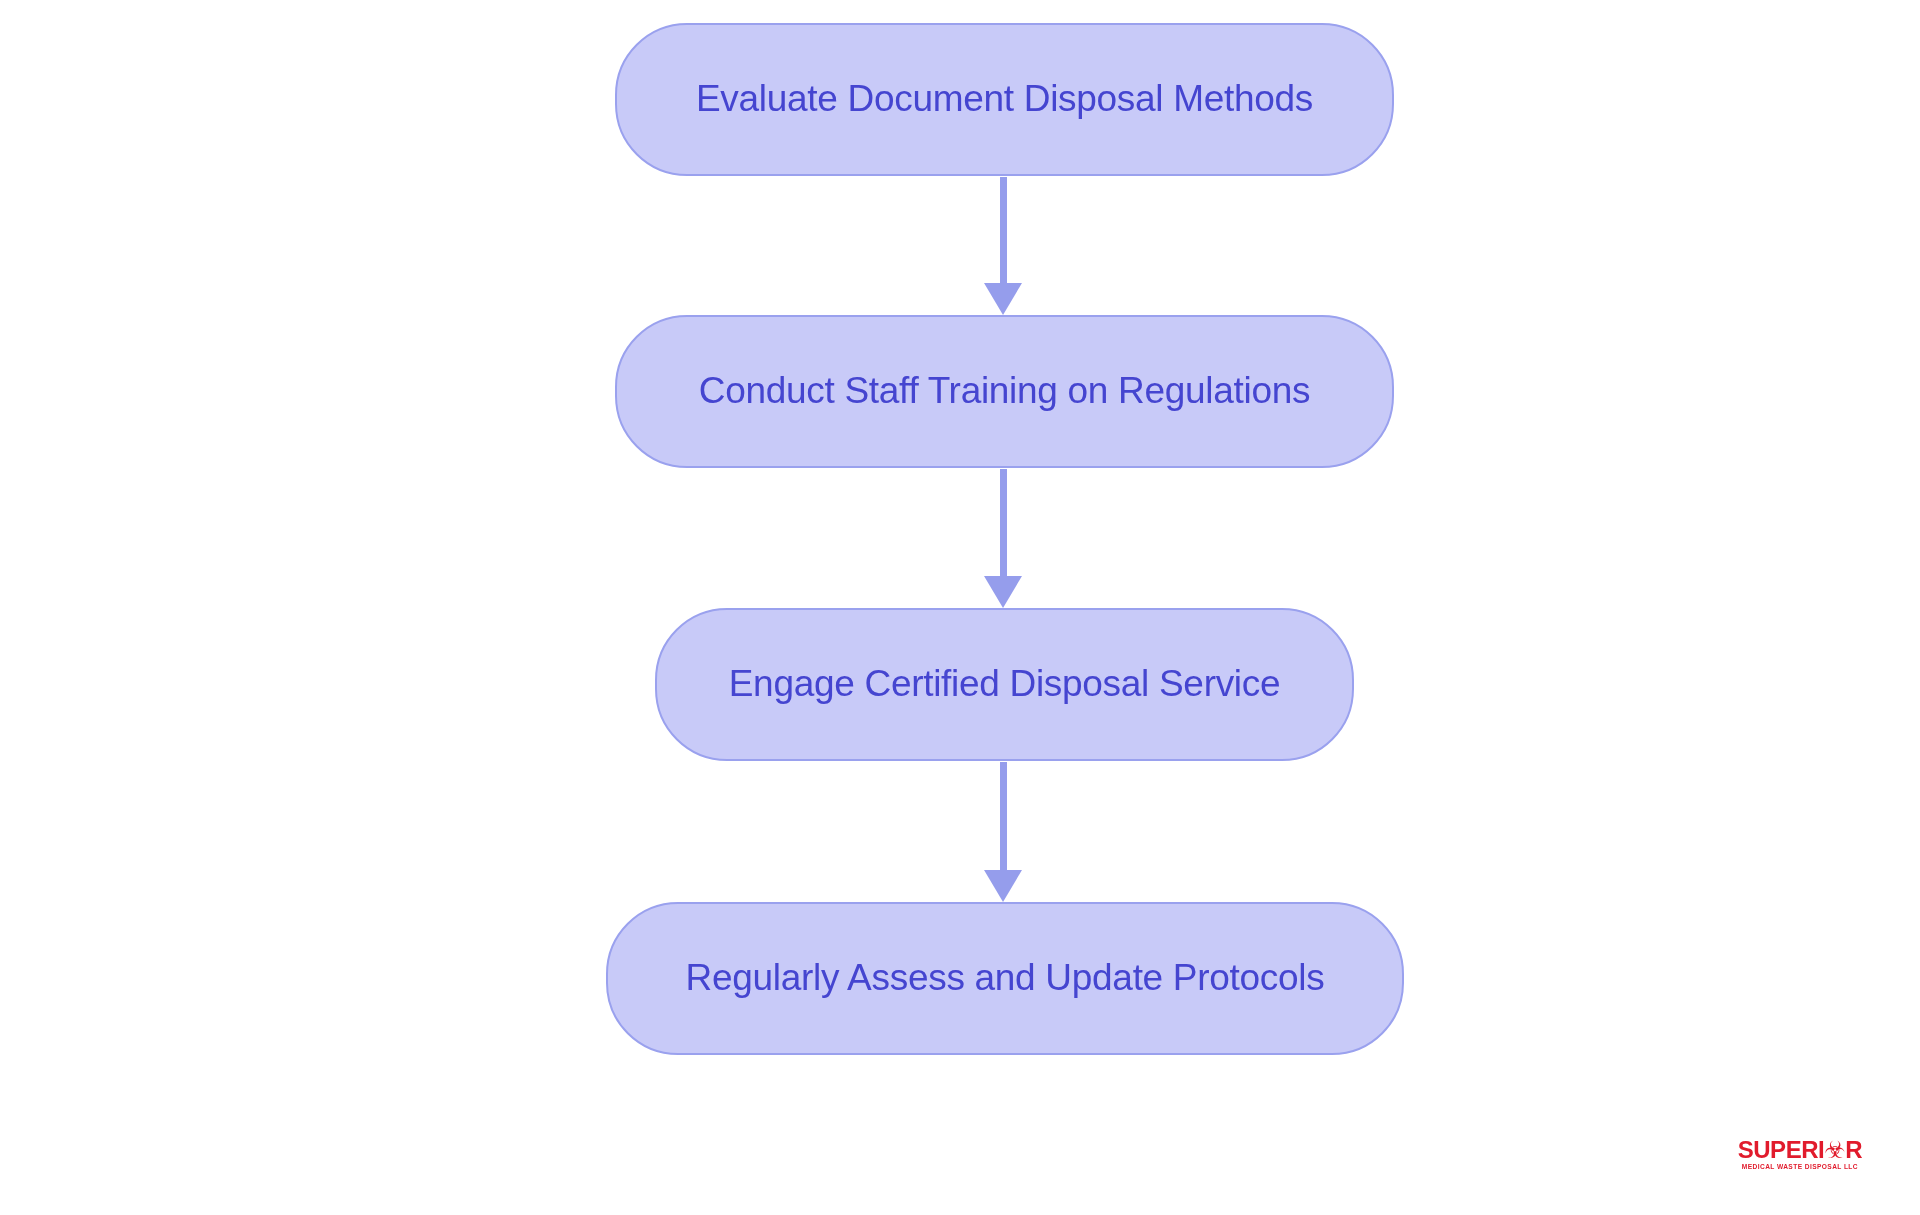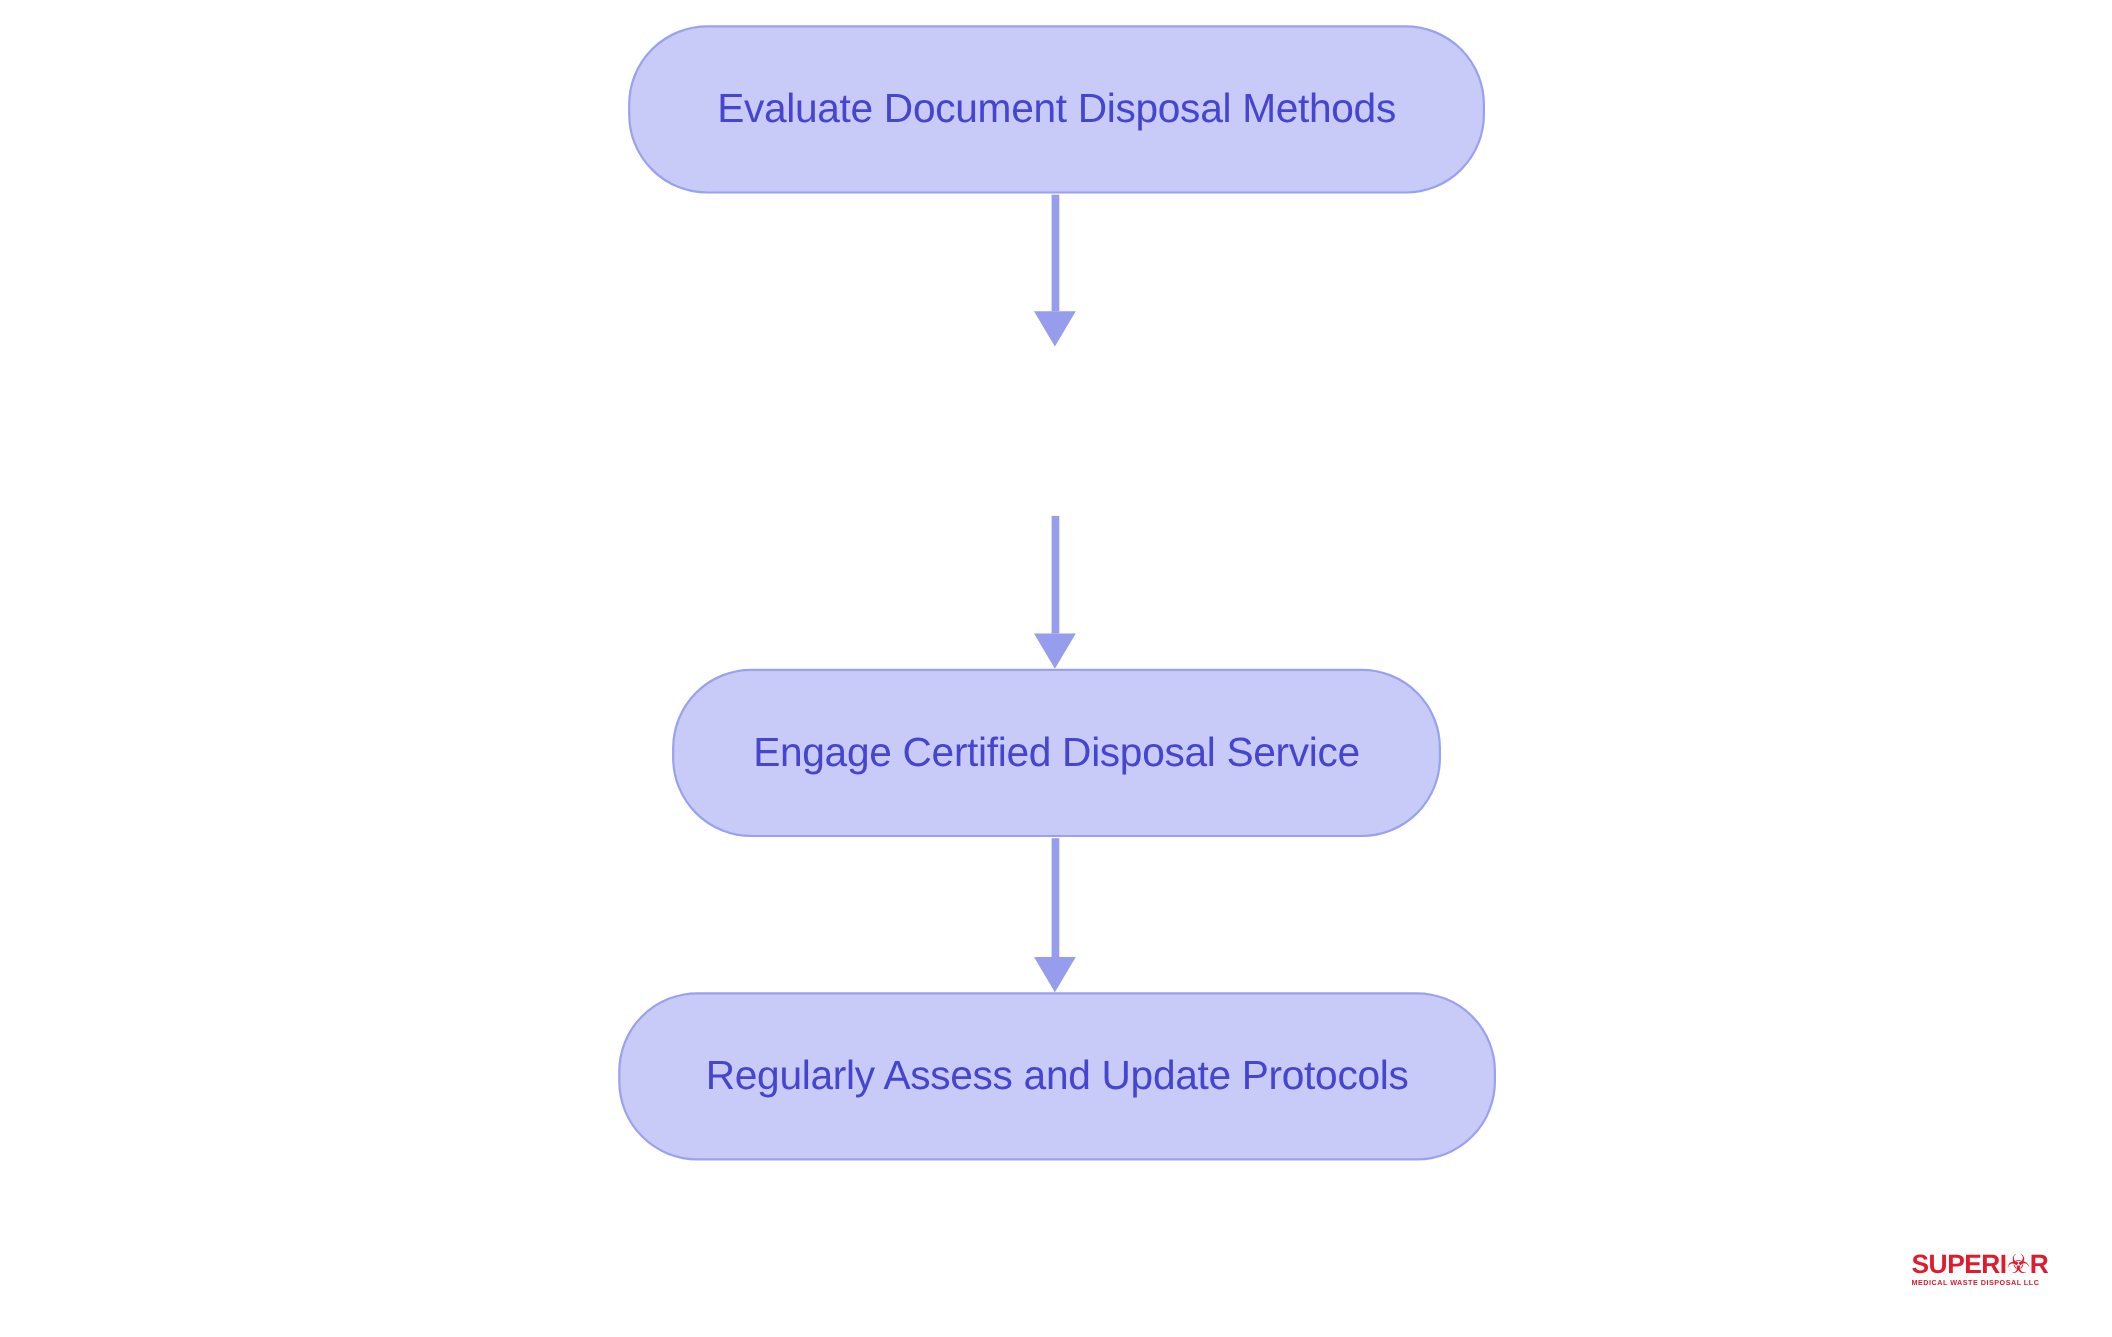--- a/index.html
+++ b/index.html
@@ -10,20 +10,21 @@
   body {
     width: 1920px;
     height: 1215px;
     position: relative;
     overflow: hidden;
     font-family: "Liberation Sans", "DejaVu Sans", sans-serif;
   }
   .canvas {
     position: absolute;
     inset: 0;
+    margin-left: 44px;
   }
   
   .node {
     position: absolute;
     box-sizing: border-box;
     background: #c8caf8;
     border: 2.5px solid #9aa1ee;
     border-radius: 72px;
     display: flex;
     align-items: center;
@@ -66,20 +67,21 @@
   }
   .arrow-1 { left: 940px; top: 177px; height: 138px; }
   .arrow-2 { left: 940px; top: 469px; height: 139px; }
   .arrow-3 { left: 940px; top: 762px; height: 140px; }
 
   
   .watermark {
     position: absolute;
     right: 58px;
     top: 1138px;
+    text-align: center;
     color: #e11b2c;
     line-height: 1;
     user-select: none;
   }
   .watermark .brand {
     font-weight: bold;
     font-size: 24px;
     letter-spacing: -0.5px;
     white-space: nowrap;
   }
@@ -102,20 +104,23 @@
 
   <div class="node node-1">
     <span class="label">Evaluate Document Disposal Methods</span>
   </div>
 
   <div class="arrow arrow-1">
     <span class="shaft"></span>
     <span class="head"></span>
   </div>
 
+  <div class="node node-2">
+    <span class="label">Conduct Staff Training on Regulations</span>
+  </div>
 
   <div class="arrow arrow-2">
     <span class="shaft"></span>
     <span class="head"></span>
   </div>
 
   <div class="node node-3">
     <span class="label">Engage Certified Disposal Service</span>
   </div>
 

